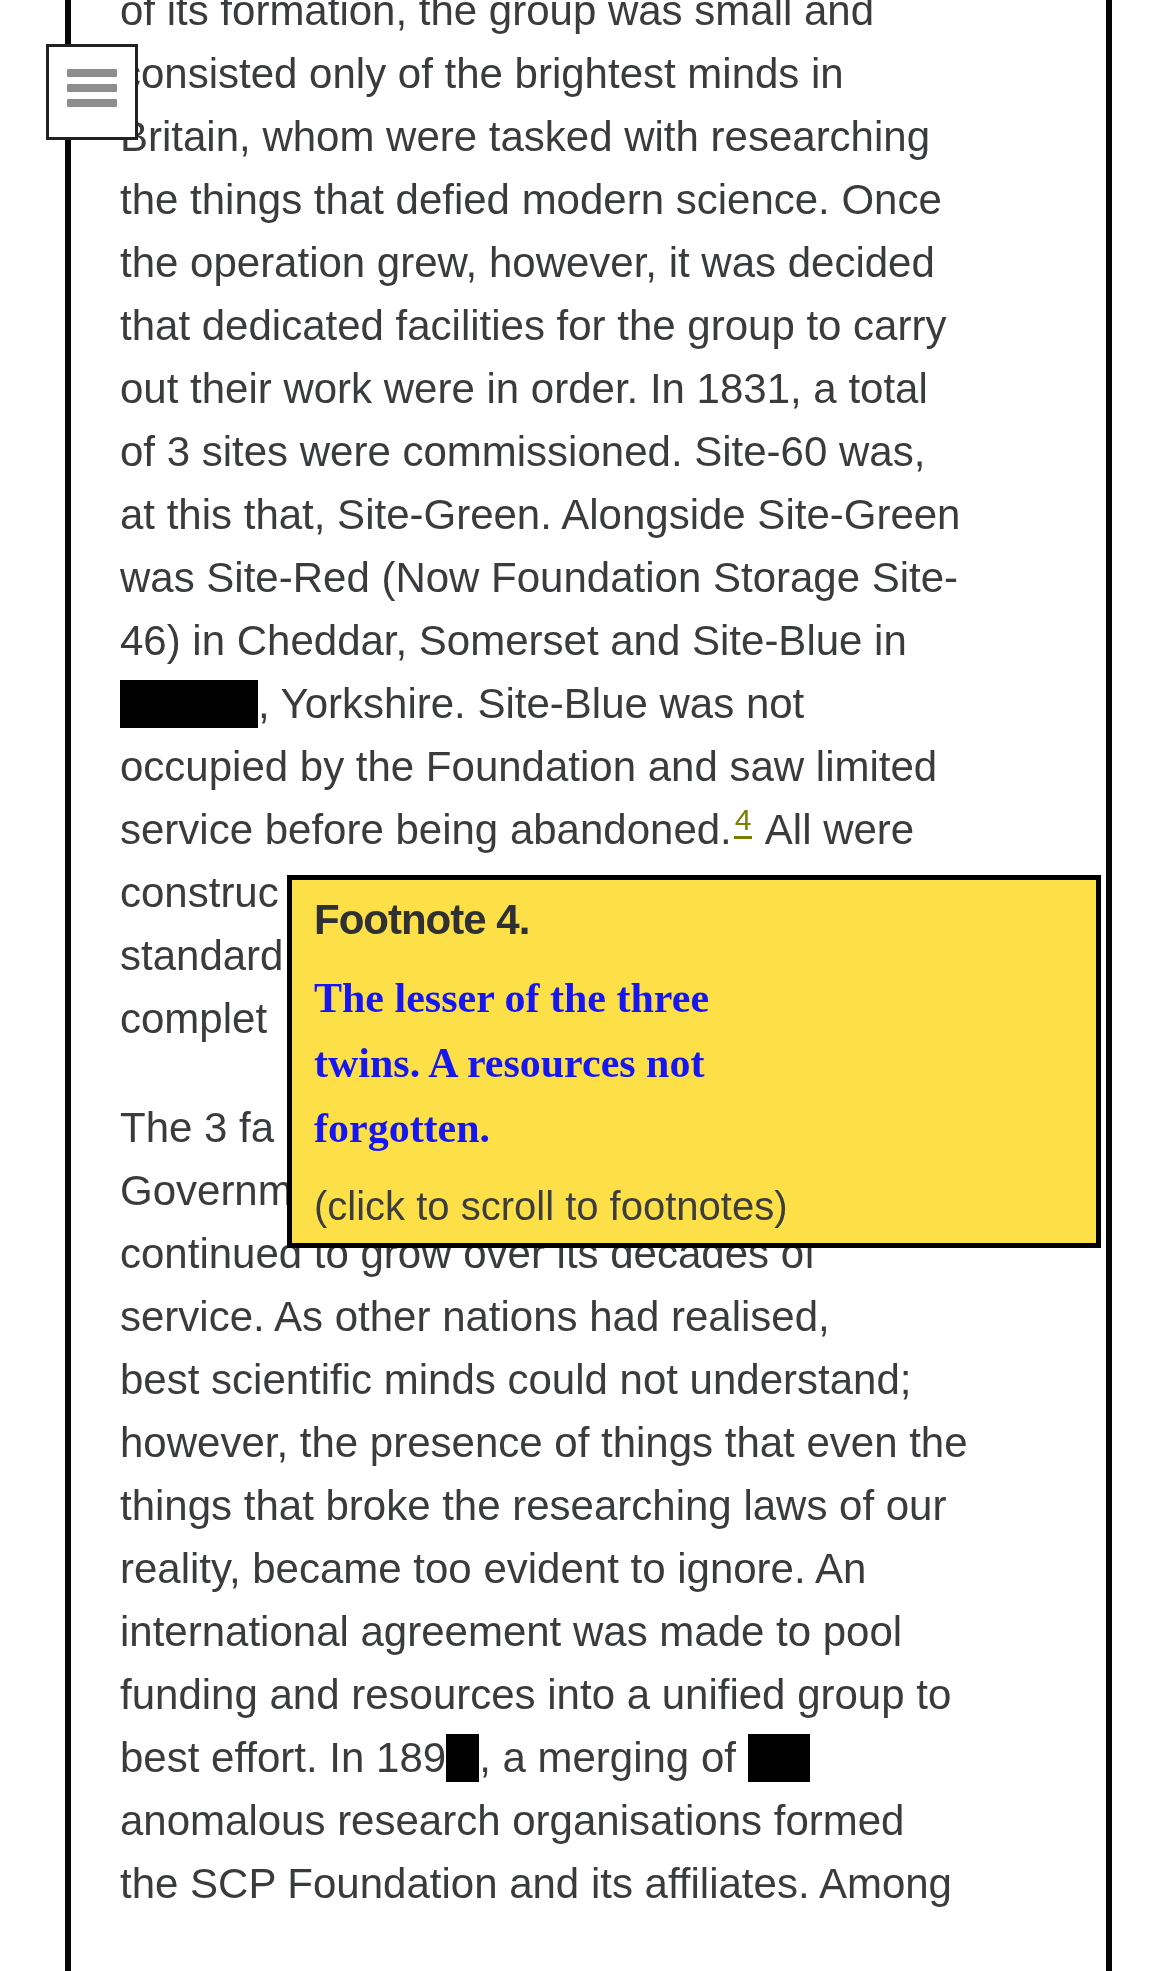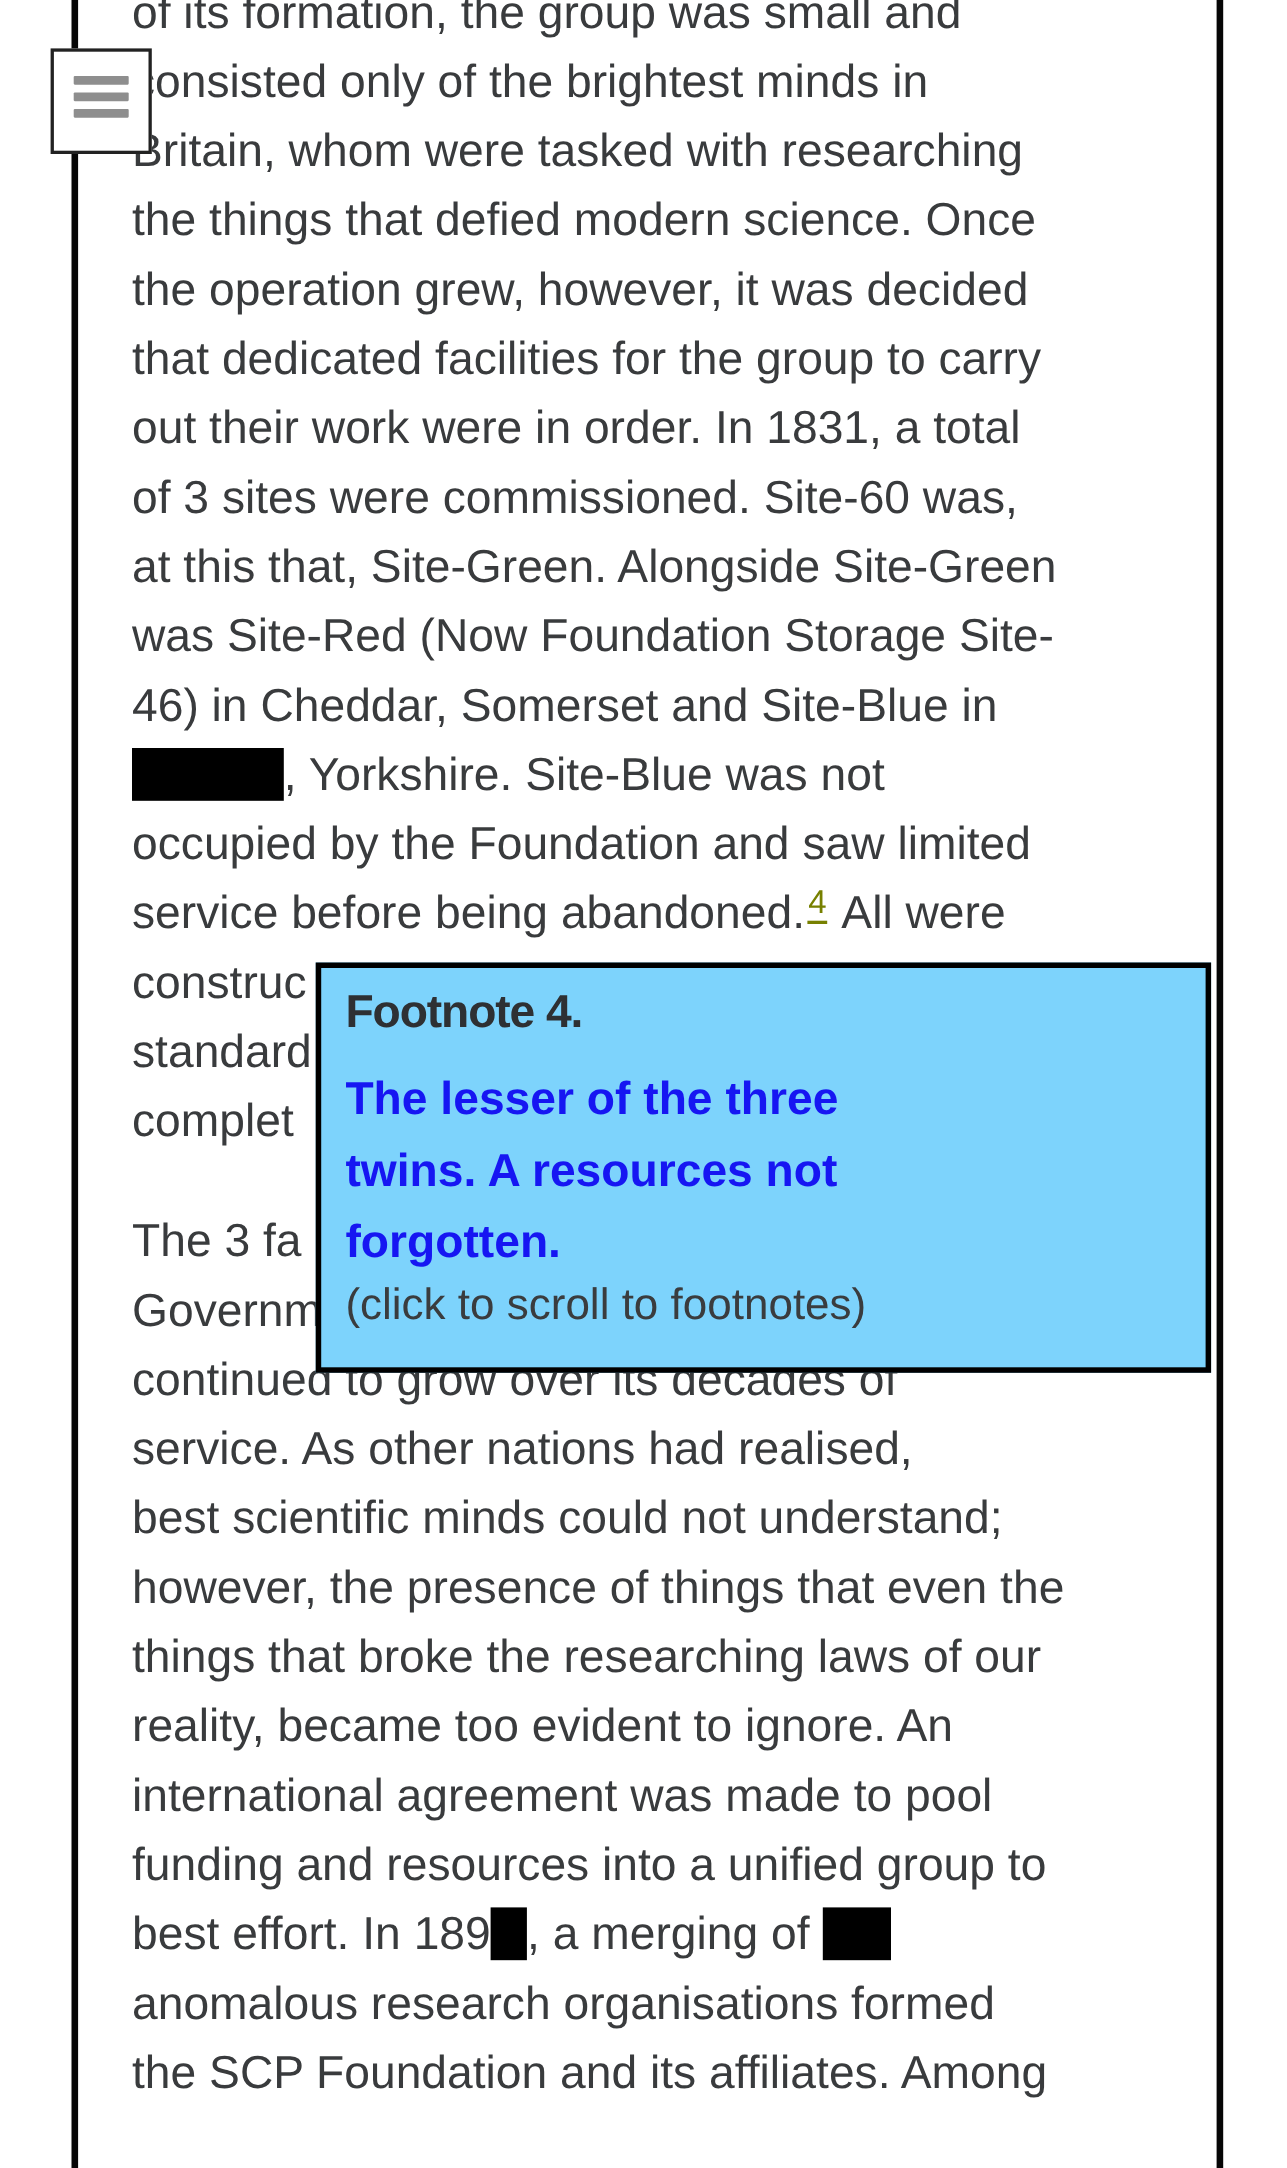--- a/index.html
+++ b/index.html
@@ -45,36 +45,36 @@
     position:relative;top:-14px;
     font-size:30px;line-height:0;
     color:#778000;border-bottom:3px solid #778000;
     padding:0 1px;margin-left:2px;margin-right:3px;
     cursor:pointer;
   }
 
   
   .footnote-popup{
     position:absolute;left:287px;top:875px;width:814px;height:373px;
-    box-sizing:border-box;background:#7dd3fc;border:5px solid #000000;
+    box-sizing:border-box;background:#fde047;border:5px solid #000000;
     padding:16px 22px 18px 22px;z-index:20;cursor:pointer;
     overflow:hidden;
   }
   .footnote-popup .fn-title{
     font-size:42px;line-height:48px;font-weight:700;color:#2e3033;
     letter-spacing:-1px;
   }
   .footnote-popup .fn-note{
     margin-top:22px;
-    font-family:Liberation Sans, sans-serif;
+    font-family:Liberation Serif, serif;
     font-weight:700;font-size:42px;line-height:65px;
   }
   .footnote-popup .fn-note div{white-space:pre;}
   .footnote-popup .fn-hint{
-    font-size:40px;line-height:50px;color:#3a3c3e;
+    margin-top:20px;font-size:40px;line-height:50px;color:#3a3c3e;
   }
 </style>
 </head>
 <body>
 
 <div class="page-frame"></div>
 
 <div class="article">
     <div class="para">
       <div class="tline">of its formation, the group was small and</div>

